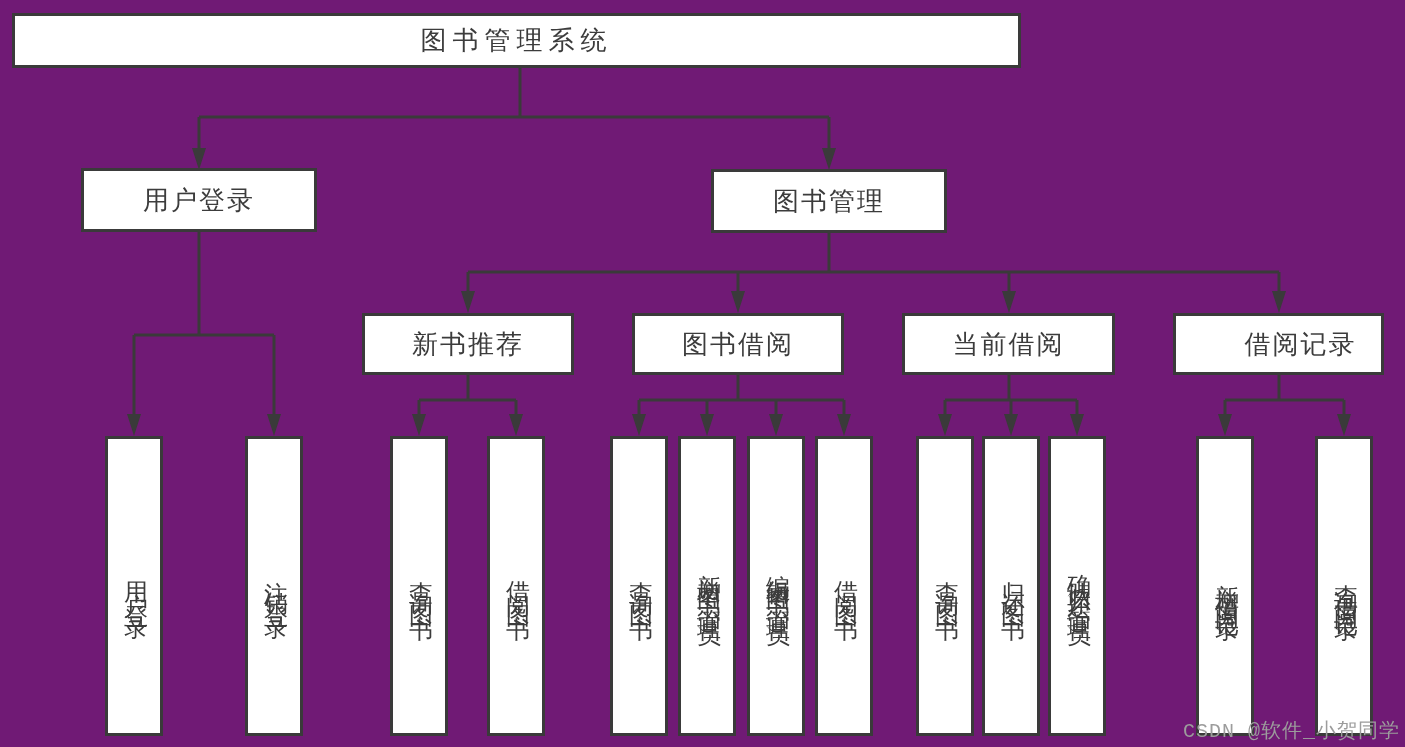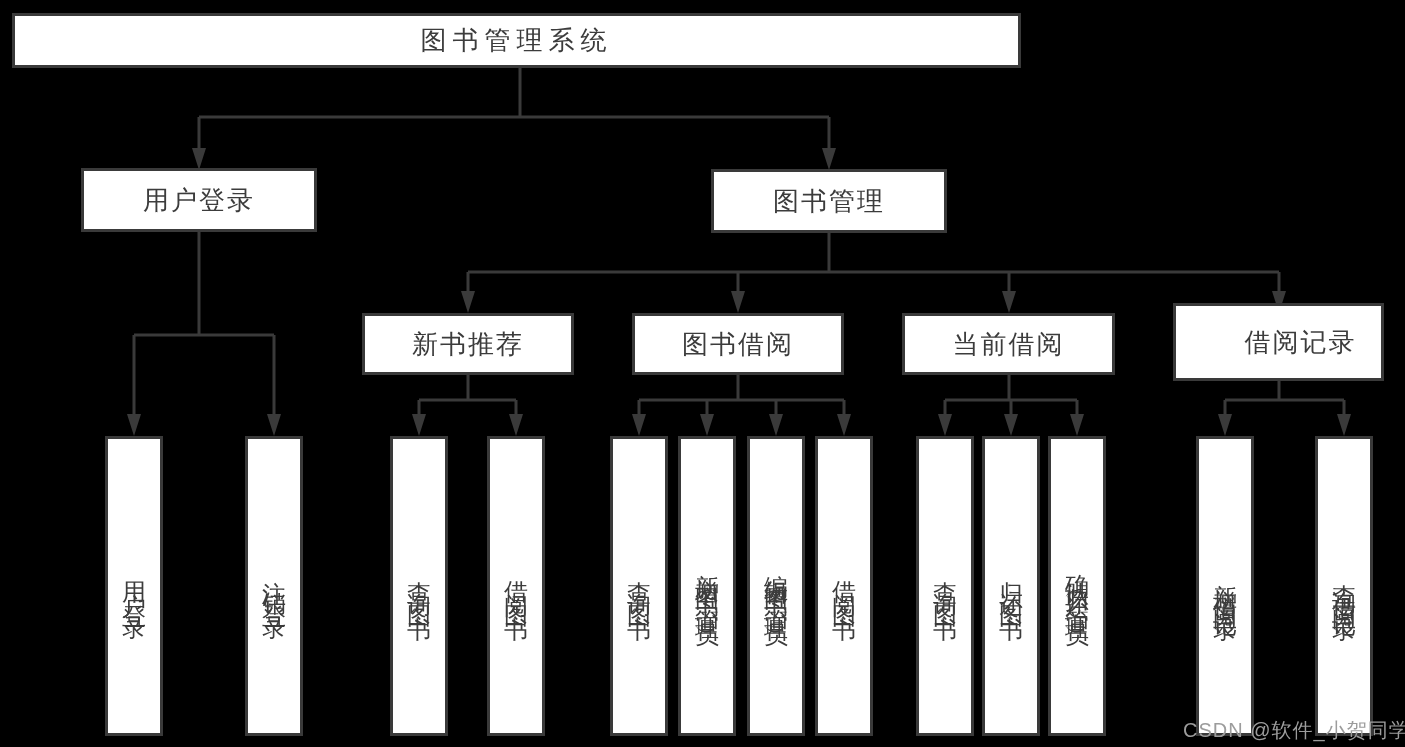--- a/index.html
+++ b/index.html
@@ -1,23 +1,23 @@
 <!DOCTYPE html>
 <html><head>
 <meta charset="utf-8">
 <style>
   html, body { margin: 0; padding: 0; background: #ffffff; }
   * { box-sizing: border-box; }
   .canvas {
     position: relative;
     width: 1405px;
     height: 747px;
-    background: #000000;
+    background: #701a75;
     overflow: hidden;
-    font-family: Liberation Sans, sans-serif;
+    font-family: Liberation Mono, monospace;
     color: #3c3c3c;
   }
   svg.connectors {
     position: absolute;
     left: 0; top: 0;
     width: 1405px; height: 747px;
     pointer-events: none;
   }
   .node {
     position: absolute;
@@ -96,21 +96,21 @@
 
   <div class="node" style="left:711px; top:169px; width:236px; height:64px;">
     <span>图书管理</span>
   </div>
   <div class="node" style="left:902px; top:313px; width:213px; height:62px;">
     <span>当前借阅</span>
   </div>
   <div class="node" style="left:632px; top:313px; width:212px; height:62px;">
     <span>图书借阅</span>
   </div>
-  <div class="node" style="left:1173px; top:303px; width:211px; height:78px;padding-left:44px;">
+  <div class="node" style="left:1173px; top:313px; width:211px; height:62px;padding-left:44px;">
     <span>借阅记录</span>
   </div>
 
   <div class="leaf" style="left:105px; top:436px; width:58px; height:300px;">
     <span>用户登录</span>
   </div>
   <div class="leaf" style="left:245px; top:436px; width:58px; height:300px;">
     <span>注销登录</span>
   </div>
 

